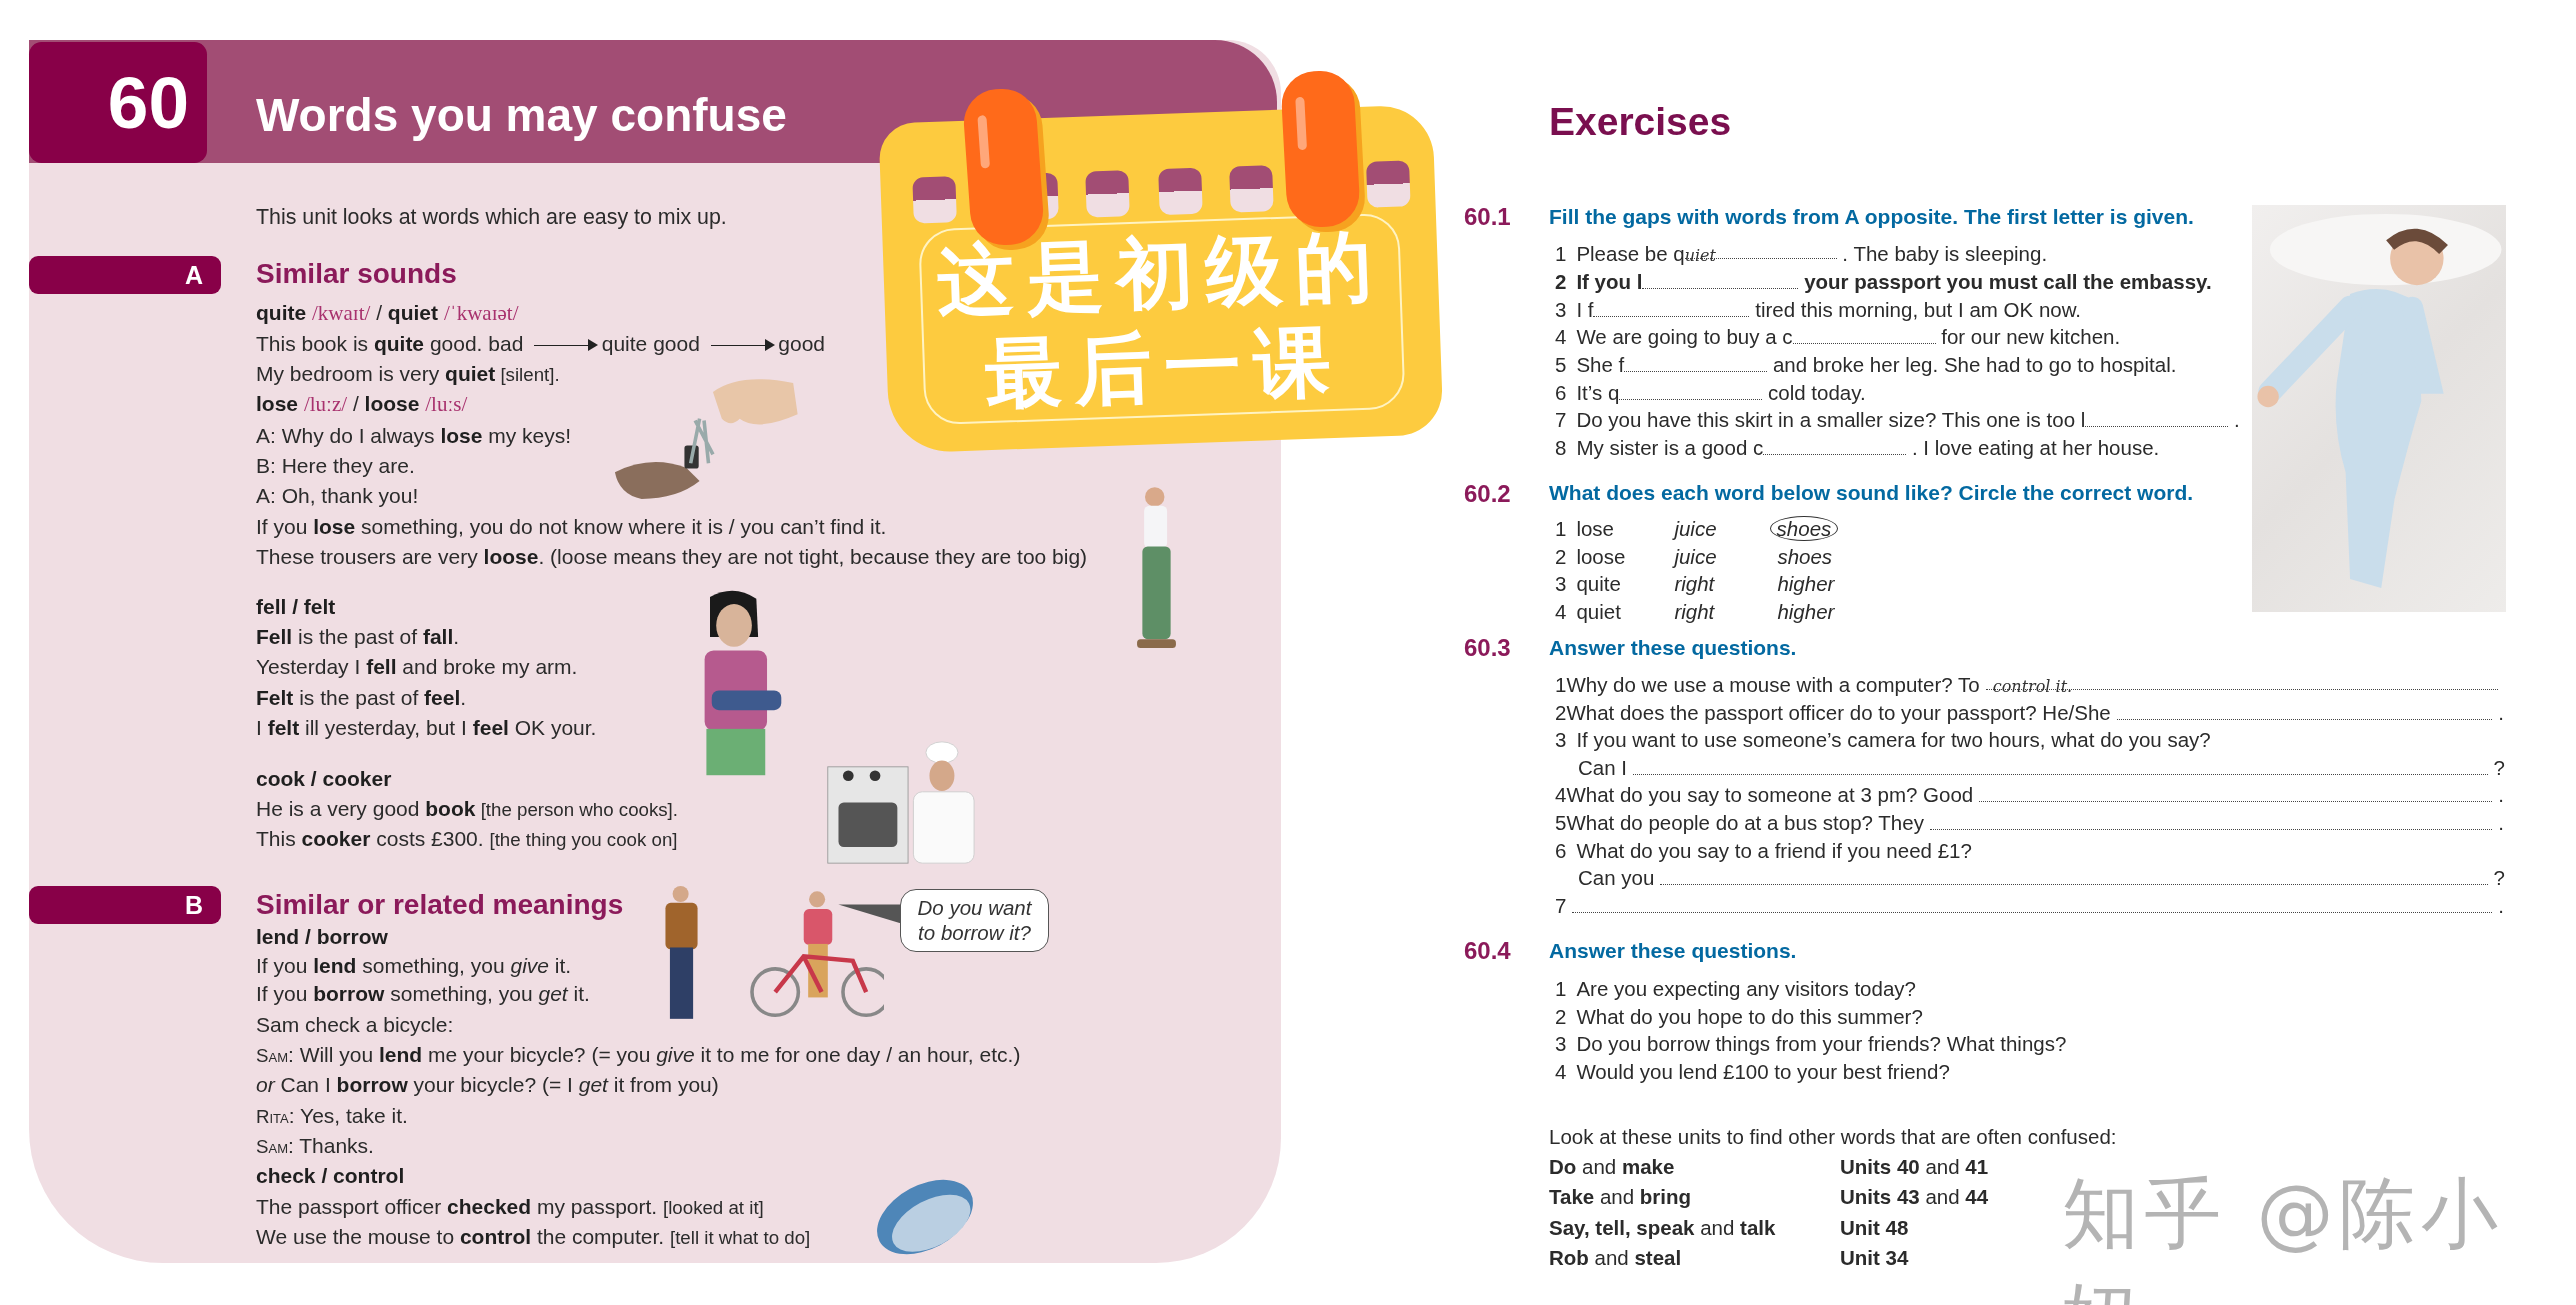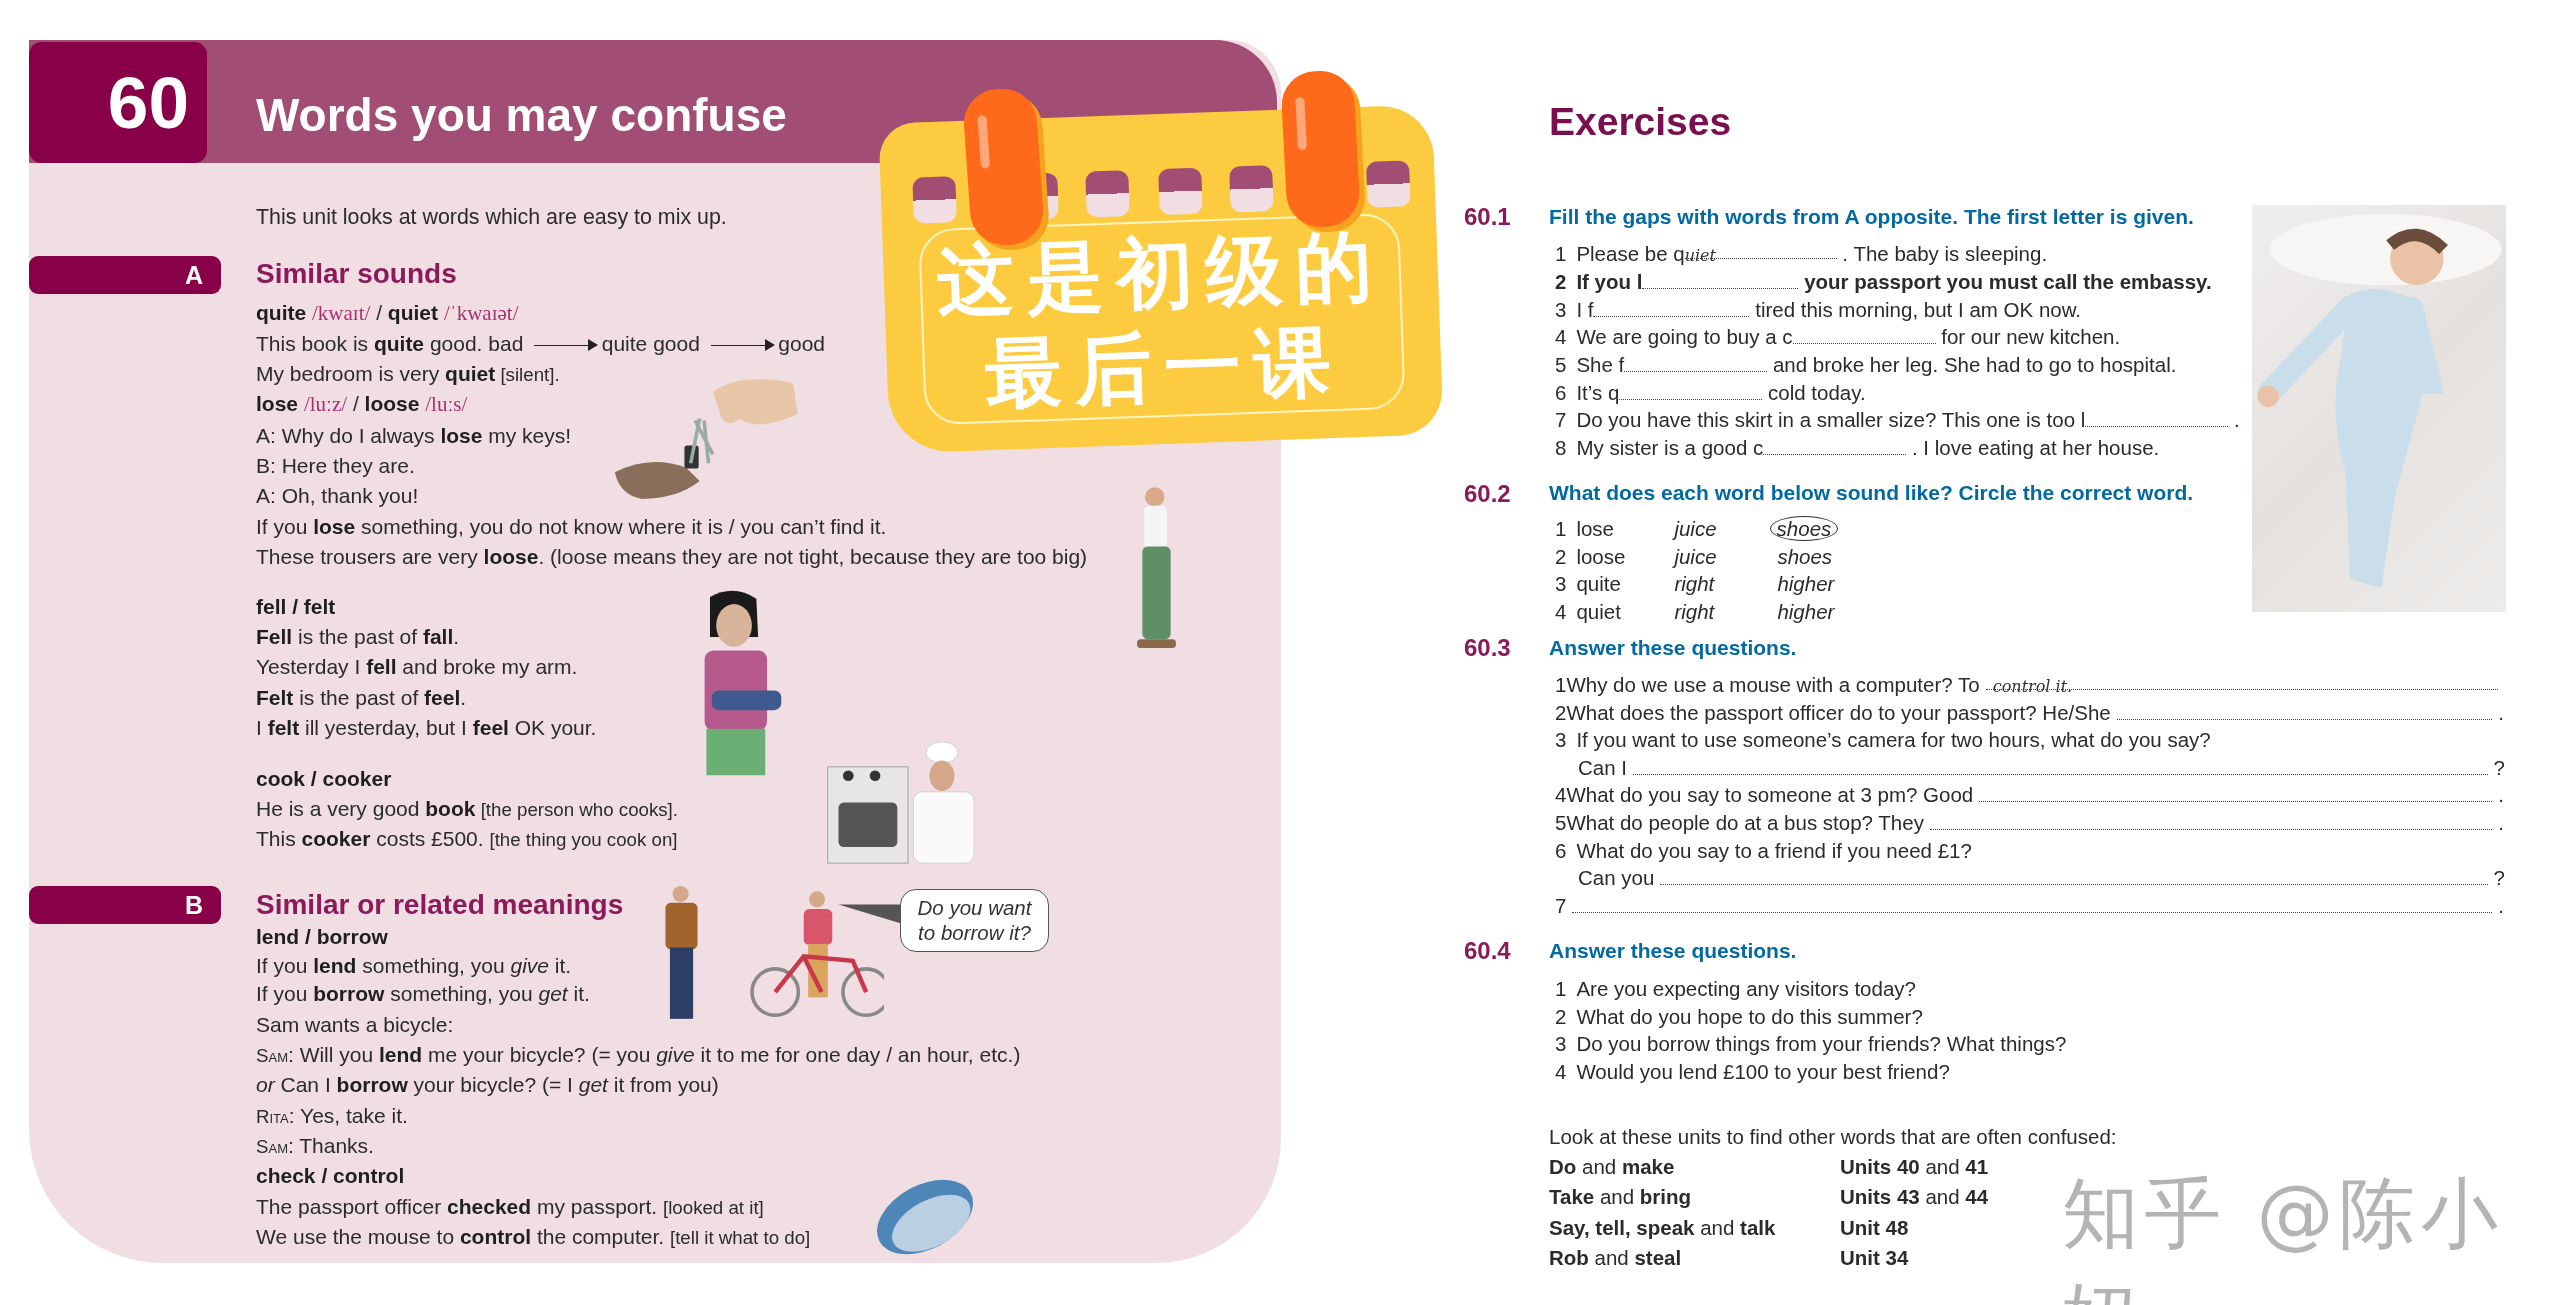--- a/index.html
+++ b/index.html
@@ -109,34 +109,34 @@
 </div>
 <div class="line" style="top:714px">
   <span>I </span><b>felt</b><span> ill yesterday, but I </span><b>feel</b><span> OK your.</span>
 </div>
 
 <div class="line" style="top:765px"><b>cook / cooker</b></div>
 <div class="line" style="top:795px">
   <span>He is a very good </span><b>book</b><span class="note"> [the person who cooks].</span>
 </div>
 <div class="line" style="top:825px">
-  <span>This </span><b>cooker</b><span> costs £500. </span><span class="note">[the thing you cook on]</span>
+  <span>This </span><b>cooker</b><span> costs £300. </span><span class="note">[the thing you cook on]</span>
 </div>
 
 <div class="tab" style="top:886px">B</div>
 <div class="sec-h" style="top:889px">Similar or related meanings</div>
 
 <div class="line" style="top:923px"><b>lend / borrow</b></div>
 <div class="line" style="top:952px">
   <span>If you </span><b>lend</b><span> something, you </span><i>give</i><span> it.</span>
 </div>
 <div class="line" style="top:980px">
   <span>If you </span><b>borrow</b><span> something, you </span><i>get</i><span> it.</span>
 </div>
-<div class="line" style="top:1011px">Sam wants a bicycle:</div>
+<div class="line" style="top:1011px">Sam check a bicycle:</div>
 <div class="line" style="top:1041px">
   <span class="sc">Sam</span><span>: Will you </span><b>lend</b><span> me your bicycle? (= you </span><i>give</i><span> it to me for one day / an hour, etc.)</span>
 </div>
 <div class="line" style="top:1071px">
   <i>or</i><span> Can I </span><b>borrow</b><span> your bicycle? (= I </span><i>get</i><span> it from you)</span>
 </div>
 <div class="line" style="top:1102px">
   <span class="sc">Rita</span><span>: Yes, take it.</span>
 </div>
 <div class="line" style="top:1132px">

